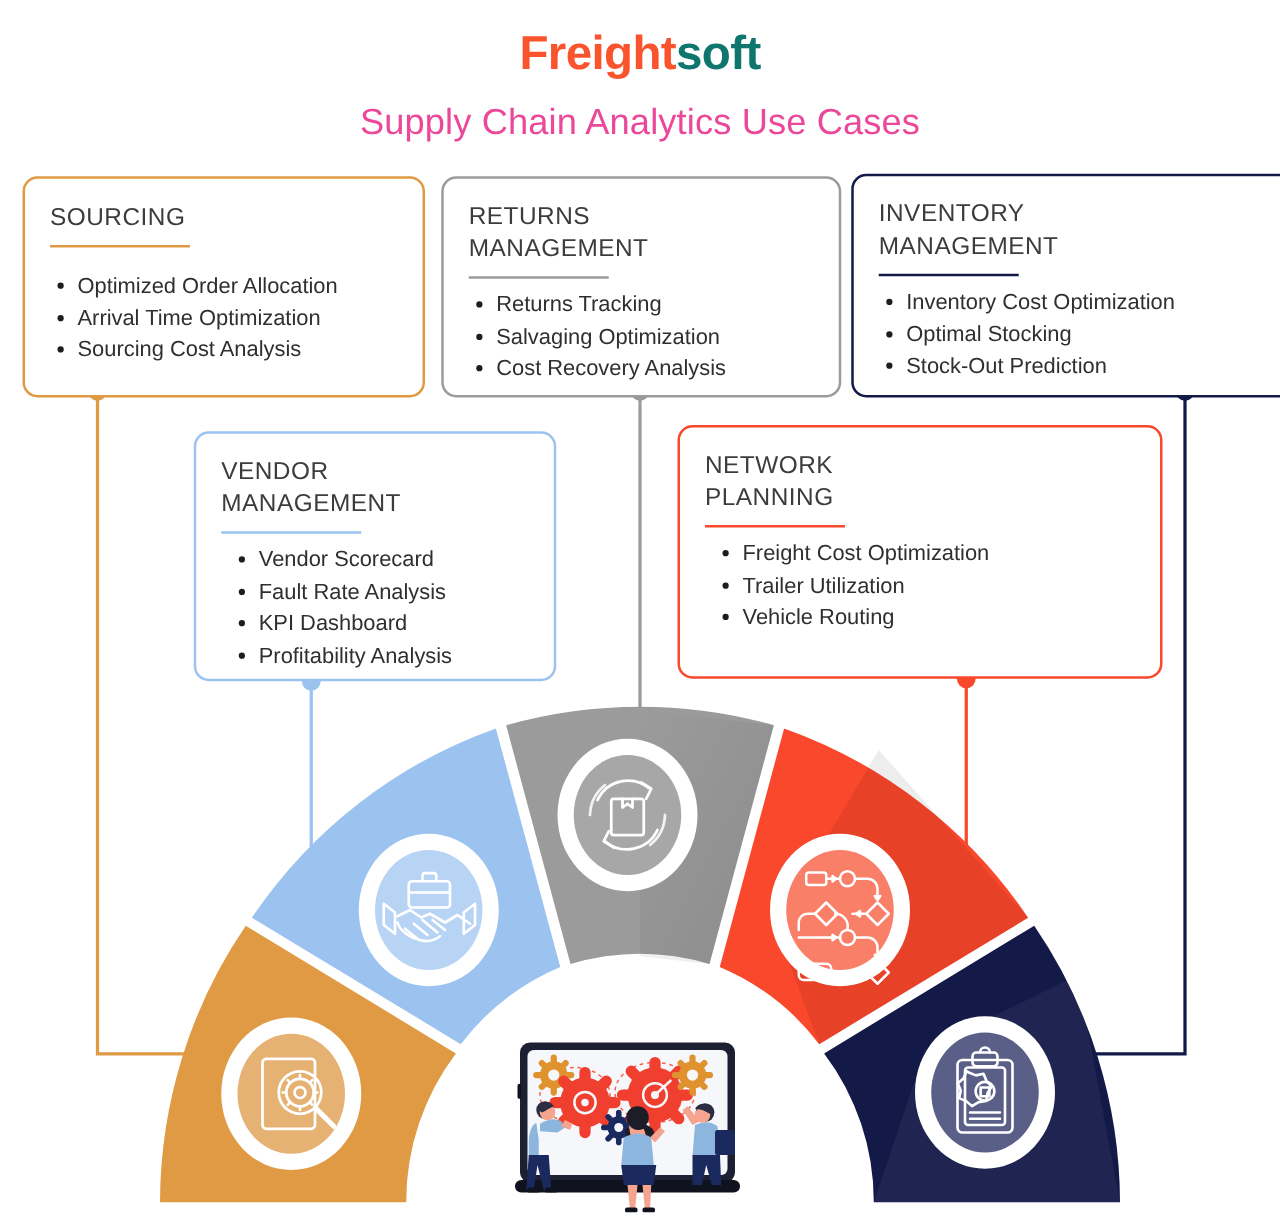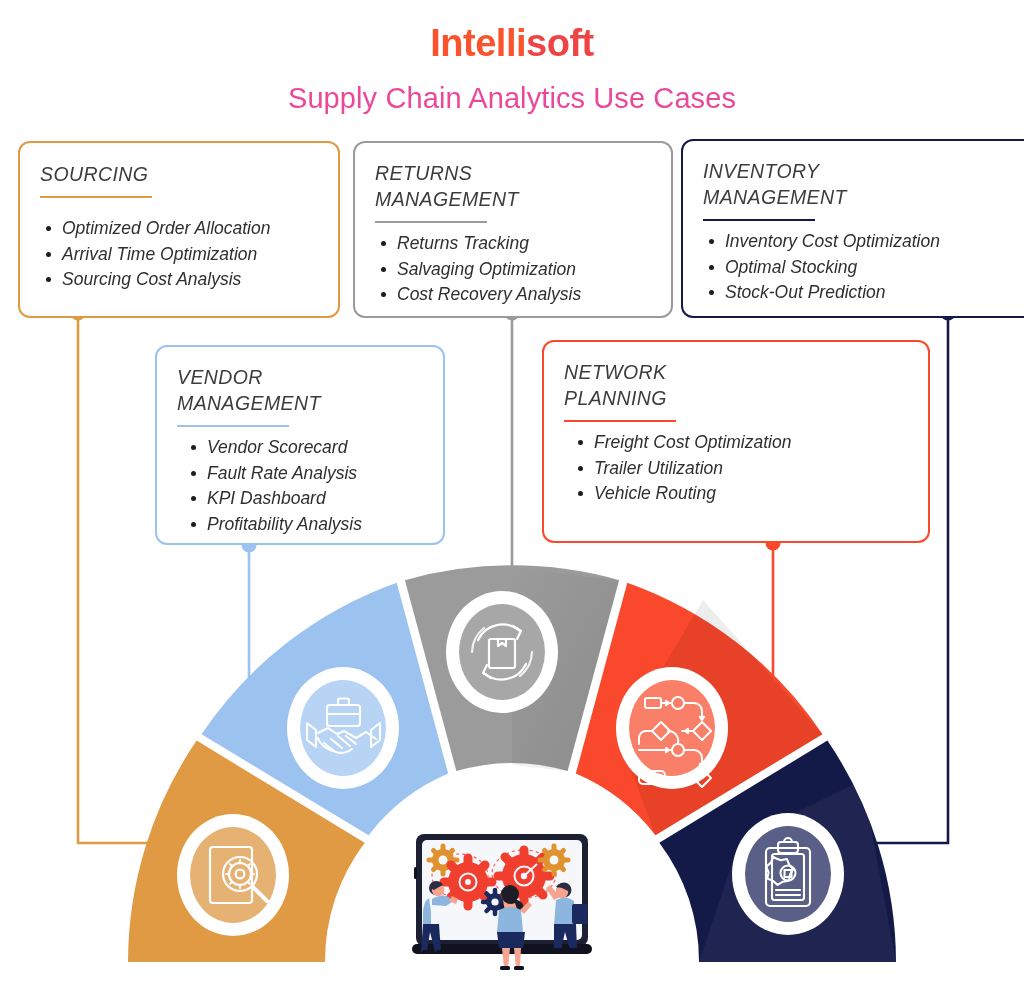--- a/index.html
+++ b/index.html
@@ -52,21 +52,20 @@
     width: 232px; height: 158px;
   }
 
   
   .card {
     position: absolute;
     background: #ffffff;
     border-radius: 12px;
     border: 2px solid #ccc;
     padding: 18px 20px 14px 20px;
-    font-style: italic;
   }
   .card h3 {
     font-size: 19.5px;
     font-weight: 400;
     color: #3c3c3c;
     letter-spacing: 0.4px;
     line-height: 1.35;
     white-space: pre-line;
     margin: 0;
   }
@@ -109,21 +108,21 @@
   #card-network   ul { margin-top: 0; }
   #card-vendor    li, #card-network li { padding-left: 30px; }
   #card-vendor    li::before, #card-network li::before { left: 14px; }
 </style>
 </head>
 <body>
 
 <div id="stage">
 
   <div class="logo">
-    <span class="p1" style="color: rgb(249, 84, 46);">Intelli</span><span class="p2" style="color: #ef4444;">soft</span>
+    <span class="p1" style="color: rgb(249, 84, 46);">Freight</span><span class="p2" style="color: #0f766e;">soft</span>
   </div>
 
   <div class="page-title">Supply Chain Analytics Use Cases</div>
 
   <svg id="connectors" viewBox="0 0 1024 983">
 
     <path d="M78 313 L78 843 L163 843" fill="none" stroke="#e09a44" stroke-width="2.6"></path>
     <circle cx="78" cy="313" r="7.5" fill="#e09a44"></circle>
 
     <path d="M512 313 L512 575" fill="none" stroke="#9b9b9b" stroke-width="2.6"></path>

